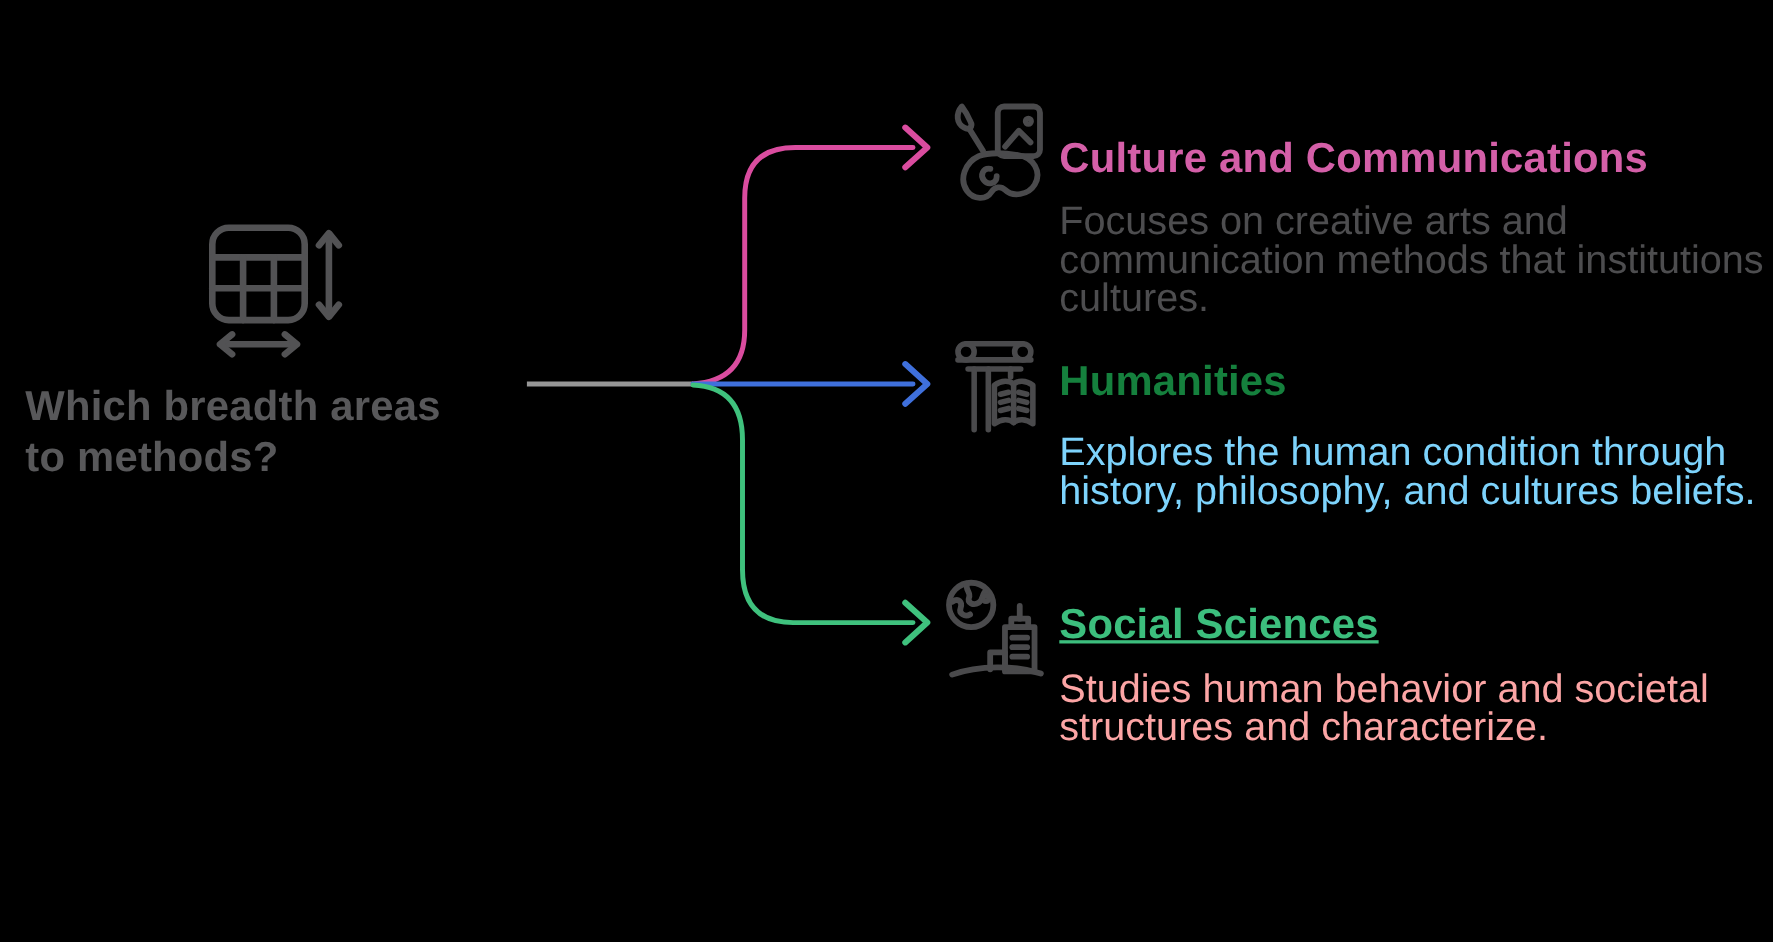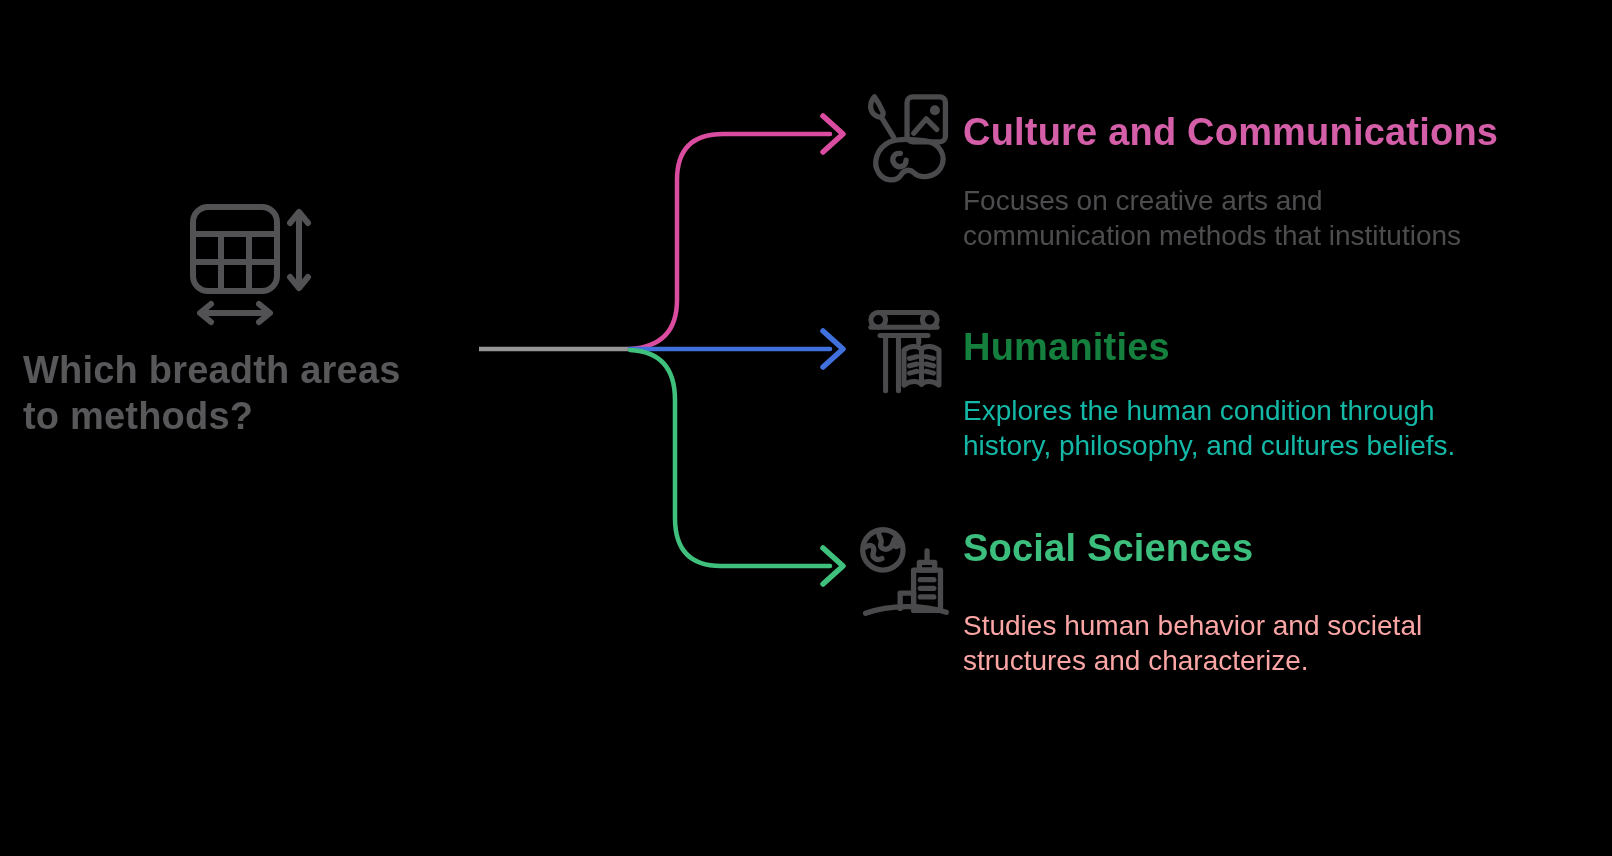--- a/index.html
+++ b/index.html
@@ -32,32 +32,32 @@
     letter-spacing: 0.2px;
   }
   .branch-title {
     font-size: 38px;
     font-weight: bold;
     line-height: 44px;
     white-space: nowrap;
     letter-spacing: 0.2px;
   }
   .branch-desc {
-    font-size: 28px;
+    font-size: 36px;
     line-height: 35px;
     white-space: nowrap;
   }
   #branch1-icon { left: 860px; top: 92px; }
   #branch1-title { left: 963px; top: 110px; }
   #branch1-desc  { left: 963px; top: 183px; }
   #branch2-icon { left: 858px; top: 306px; }
   #branch2-title { left: 963px; top: 325px; }
   #branch2-desc  { left: 963px; top: 393px; }
   #branch3-icon { left: 856px; top: 524px; }
-  #branch3-title { left: 963px; top: 526px; }
+  #branch3-title { left: 963px; top: 546px; text-decoration: underline; }
   #branch3-desc  { left: 963px; top: 608px; }
 </style>
 </head>
 <body>
 
 <div id="canvas" style="background-color: rgb(0, 0, 0);">
 
   <svg id="connector-layer" viewBox="0 0 1612 856" fill="none">
     <path d="M479,349 L630,349" stroke-width="4.5" stroke="#969696"></path>
 
@@ -98,24 +98,25 @@
 
   <svg id="branch1-icon" class="abs" width="96" height="96" viewBox="0 0 100 100" fill="none" stroke-width="5.5" stroke-linecap="round" stroke-linejoin="round" stroke="#4A4A4C">
     <rect x="49" y="5" width="40" height="47" rx="6"></rect>
     <path d="M56 43 L69 28 L80 39"></path>
     <circle cx="78" cy="19" r="2.5"></circle>
     <path d="M15 5 C9 12 10 21 17 25 C22 28 26 24 23 19 C21 14 18 9 15 5 Z"></path>
     <path d="M22 26 L35 47"></path>
     <path d="M31 52 C18 58 12 74 20 85 C26 93 38 94 43 86 C46 81 52 80 56 84 C63 91 78 89 84 79 C91 67 83 53 68 51 C55 49 41 48 31 52 Z"></path>
     <path d="M42 64 C35 63 32 70 36 75 C40 80 48 78 48 71"></path>
   </svg>
-  <div id="branch1-title" class="abs branch-title" style="color: rgb(212, 95, 168);">Culture and Communications</div>
+  <div id="branch1-title" class="abs branch-title" style="color: rgb(212, 95, 168); margin-top: 12px;">Culture and Communications</div>
   <div id="branch1-desc" class="abs branch-desc" style="color: rgb(77, 77, 79);">
     <div>Focuses on creative arts and</div>
     <div>communication methods that institutions</div>
+    <div>cultures.</div>
   </div>
 
   <svg id="branch2-icon" class="abs" width="92" height="92" viewBox="0 0 100 100" fill="none" stroke-width="5.5" stroke-linecap="round" stroke-linejoin="round" stroke="#4A4A4C">
     <circle cx="22" cy="15" r="8"></circle>
     <circle cx="78" cy="15" r="8"></circle>
     <path d="M22 7 H78"></path>
     <path d="M14 23 H86"></path>
     <path d="M24 32 H76"></path>
     <path d="M30 32 V92"></path>
     <path d="M44 32 V92"></path>
@@ -123,21 +124,21 @@
     <path d="M50 48 C57 43 65 43 69 47 C73 43 81 43 88 48 V86 C81 81 73 81 69 85 C65 81 57 81 50 86 Z"></path>
     <path d="M69 47 V85"></path>
     <path d="M56 57 L64 55"></path>
     <path d="M56 65 L64 63"></path>
     <path d="M56 73 L64 71"></path>
     <path d="M74 55 L82 57"></path>
     <path d="M74 63 L82 65"></path>
     <path d="M74 71 L82 73"></path>
   </svg>
   <div id="branch2-title" class="abs branch-title" style="color: #15803d;">Humanities</div>
-  <div id="branch2-desc" class="abs branch-desc" style="color: #14b8a6;">
+  <div id="branch2-desc" class="abs branch-desc" style="color: #7dd3fc;">
     <div>Explores the human condition through</div>
     <div>history, philosophy, and cultures beliefs.</div>
   </div>
 
   <svg id="branch3-icon" class="abs" width="96" height="96" viewBox="0 0 100 100" fill="none" stroke-width="5.5" stroke-linecap="round" stroke-linejoin="round" stroke="#4A4A4C">
     <circle cx="28" cy="27" r="21"></circle>
     <path d="M10 24 C16 20 20 24 18 30 C16 35 22 39 27 36"></path>
     <path d="M24 7 C22 13 28 15 26 20 C24 25 30 28 35 25 C40 22 38 16 42 14"></path>
     <circle cx="42" cy="21" r="2.5"></circle>
     <rect x="60" y="48" width="28" height="42"></rect>

